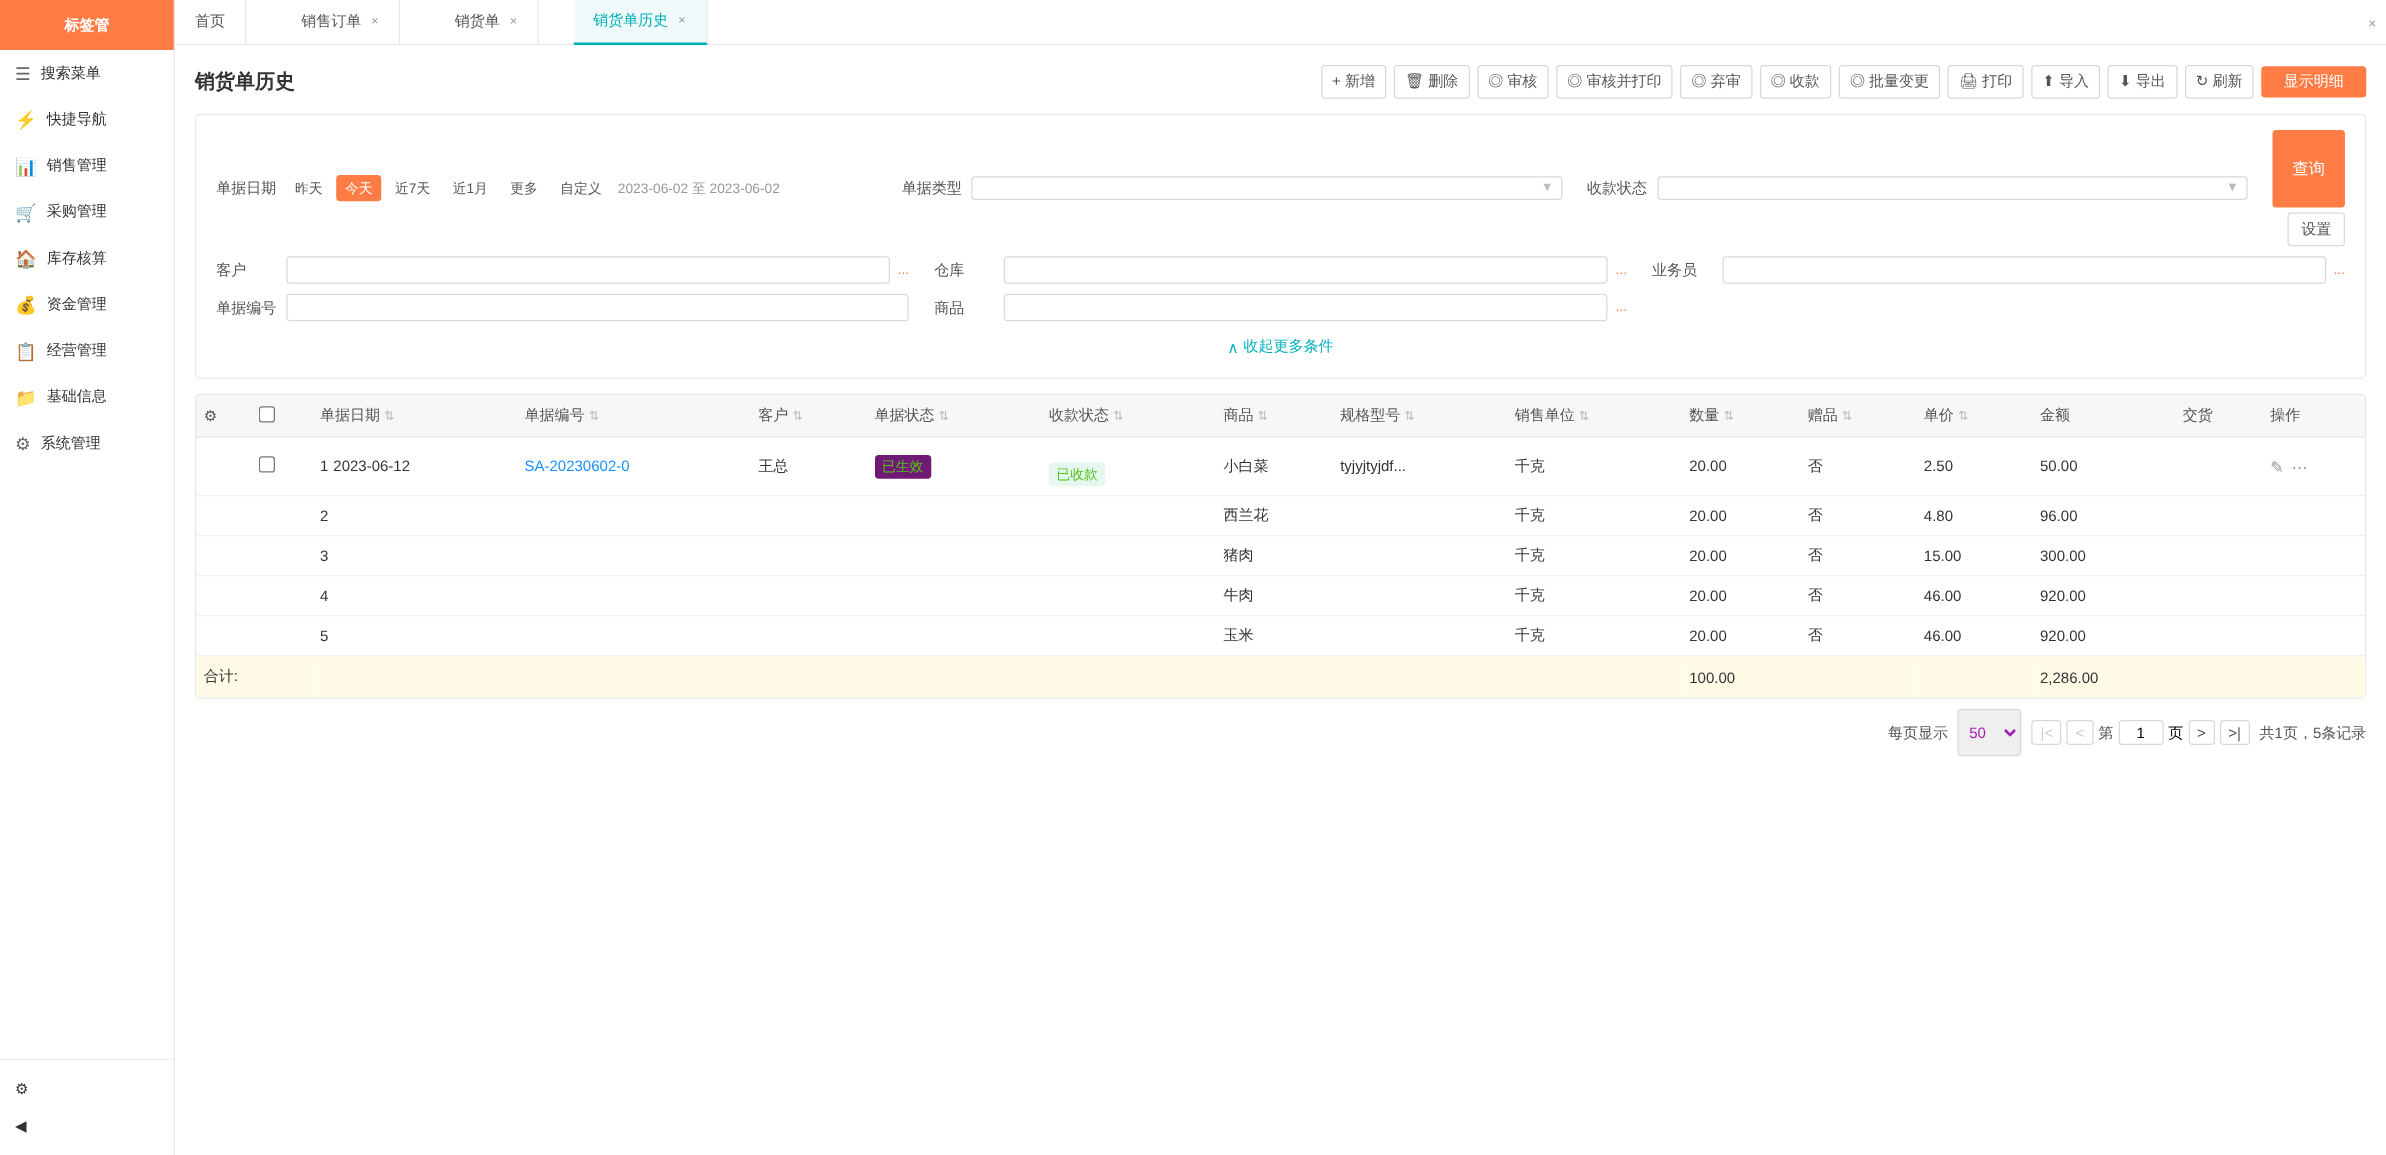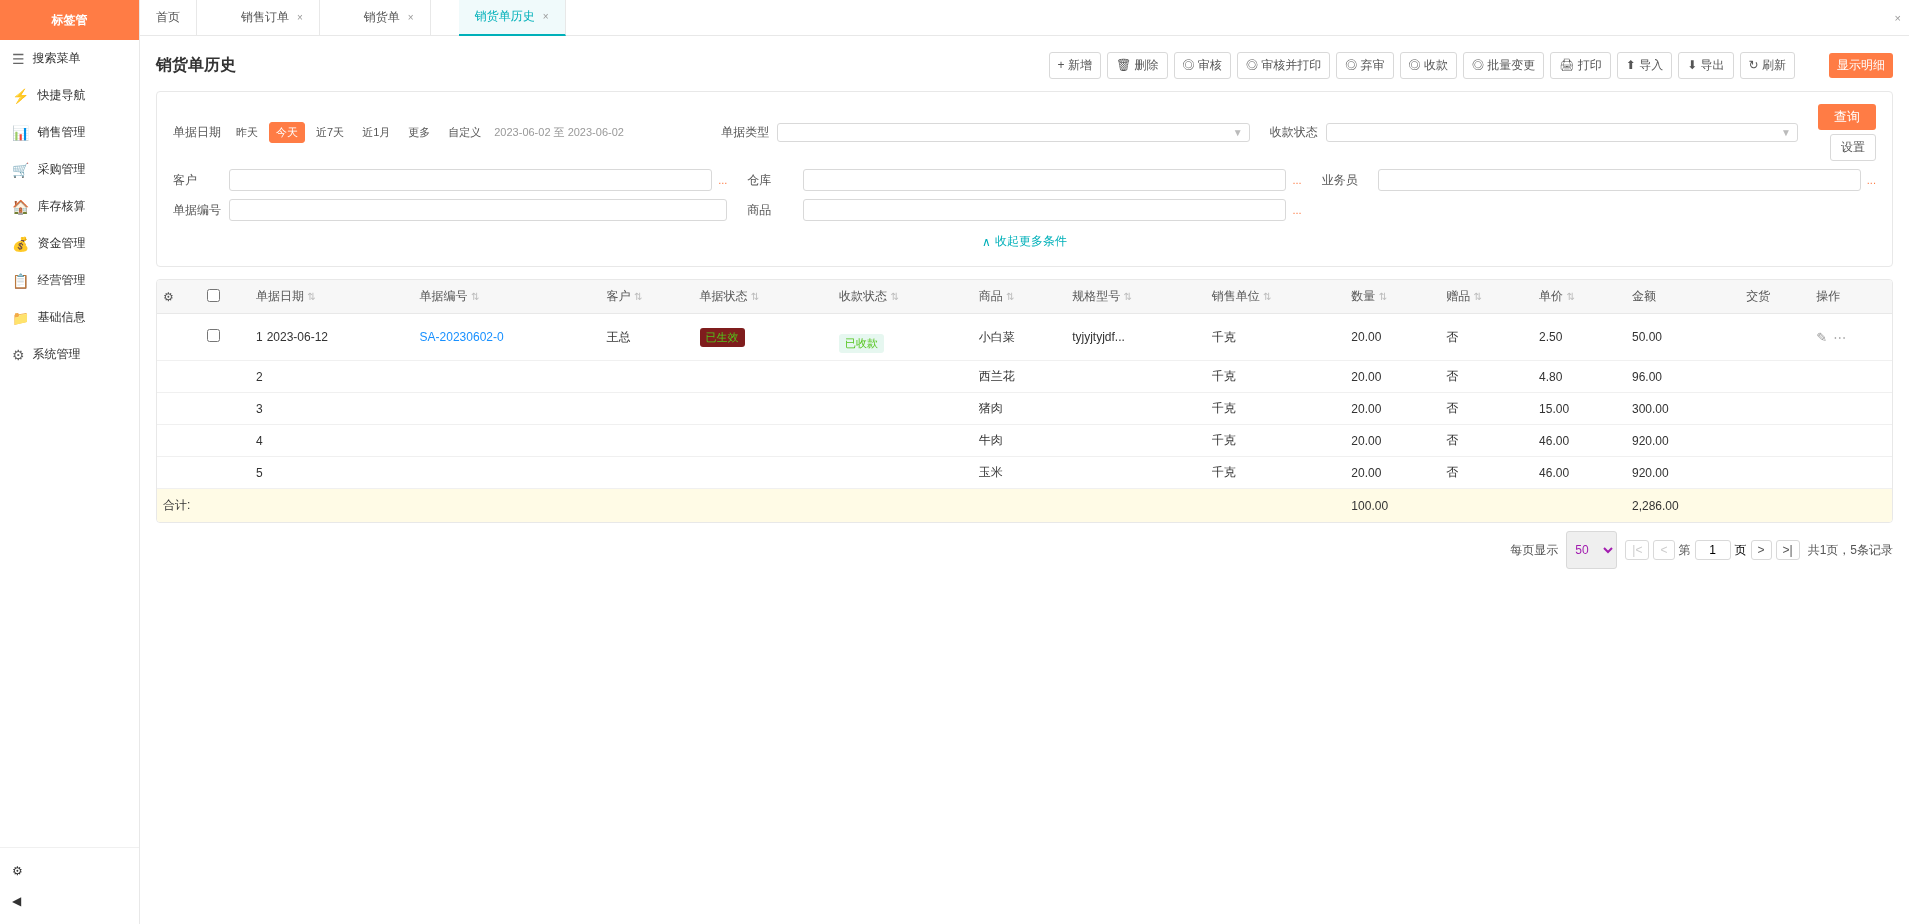--- a/index.html
+++ b/index.html
@@ -121,25 +121,24 @@
       background: #fff;
       border-radius: 3px;
       cursor: pointer;
       color: #555;
       font-size: 12px;
     }
     .show-detail-btn {
       background: #ff7c45;
       color: #fff;
       border: none;
-      padding: 4px 8px;
+      padding: 4px 18px;
       border-radius: 3px;
       cursor: pointer;
       font-size: 12px;
-      margin-left: 28px;
     }
 
     
     .filter-area {
       border: 1px solid #e8e8e8;
       border-radius: 4px;
       padding: 12px 16px;
       margin-bottom: 12px;
       background: #fff;
     }
@@ -231,21 +230,21 @@
       color: #333;
       white-space: nowrap;
     }
     .sort-icon { color: #bbb; font-size: 10px; }
     .status-badge {
       display: inline-block;
       padding: 2px 6px;
       border-radius: 3px;
       font-size: 11px;
     }
-    .status-effective { background: #7f1d1d; color: #52c41a; }
+    .status-effective { background: #701a75; color: #52c41a; }
     .status-collected { background: #e6f7f0; color: #52c41a; margin-top: 13px; }
     .link-text { color: #1890ff; cursor: pointer; }
     .action-icons { display: flex; gap: 6px; align-items: center; }
     .action-icon { color: #999; cursor: pointer; font-size: 13px; }
 
     
     .summary-row {
       background: #fffbe6;
       border-top: 1px solid #e8e8e8;
     }
@@ -293,21 +292,21 @@
       text-align: center;
       outline: none;
     }
     .page-info { color: #555; }
 
     
     .query-btn {
       background: #ff7c45;
       color: #fff;
       border: none;
-      padding: 4px 16px;
+      padding: 22px 16px;
       border-radius: 3px;
       cursor: pointer;
       font-size: 13px;
     }
     .set-btn {
       background: #fff;
       color: #555;
       border: 1px solid #d9d9d9;
       padding: 4px 10px;
       border-radius: 3px;

